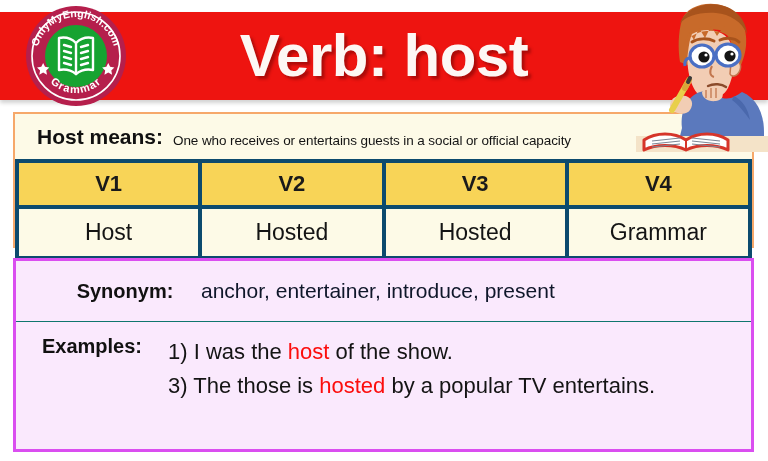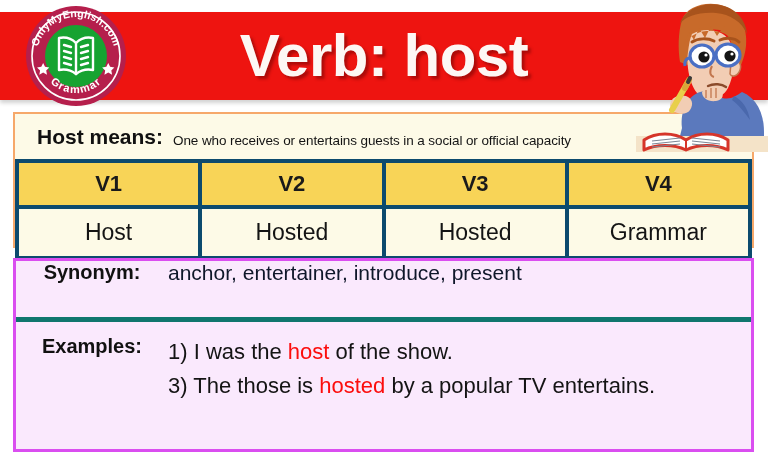--- a/index.html
+++ b/index.html
@@ -131,24 +131,25 @@
     top: 258px;
     width: 741px;
     height: 194px;
     box-sizing: border-box;
     border: 3px solid #da4ef0;
     background: #fae9fd;
     z-index: 4;
   }
   #synonym-row {
     height: 61px;
-    border-bottom: 5px solid #0f766e;
+    border-bottom: 1px solid #0f766e;
     display: flex;
-    align-items: flex-start;
-    box-sizing: border-box;
+    align-items: center;
+    box-sizing: border-box;
+    padding-left: 33px;
   }
   #examples-row {
     display: flex;
     align-items: flex-start;
     padding-top: 13px;
     box-sizing: border-box;
   }
   .row-label {
     width: 152px;
     flex: 0 0 152px;

